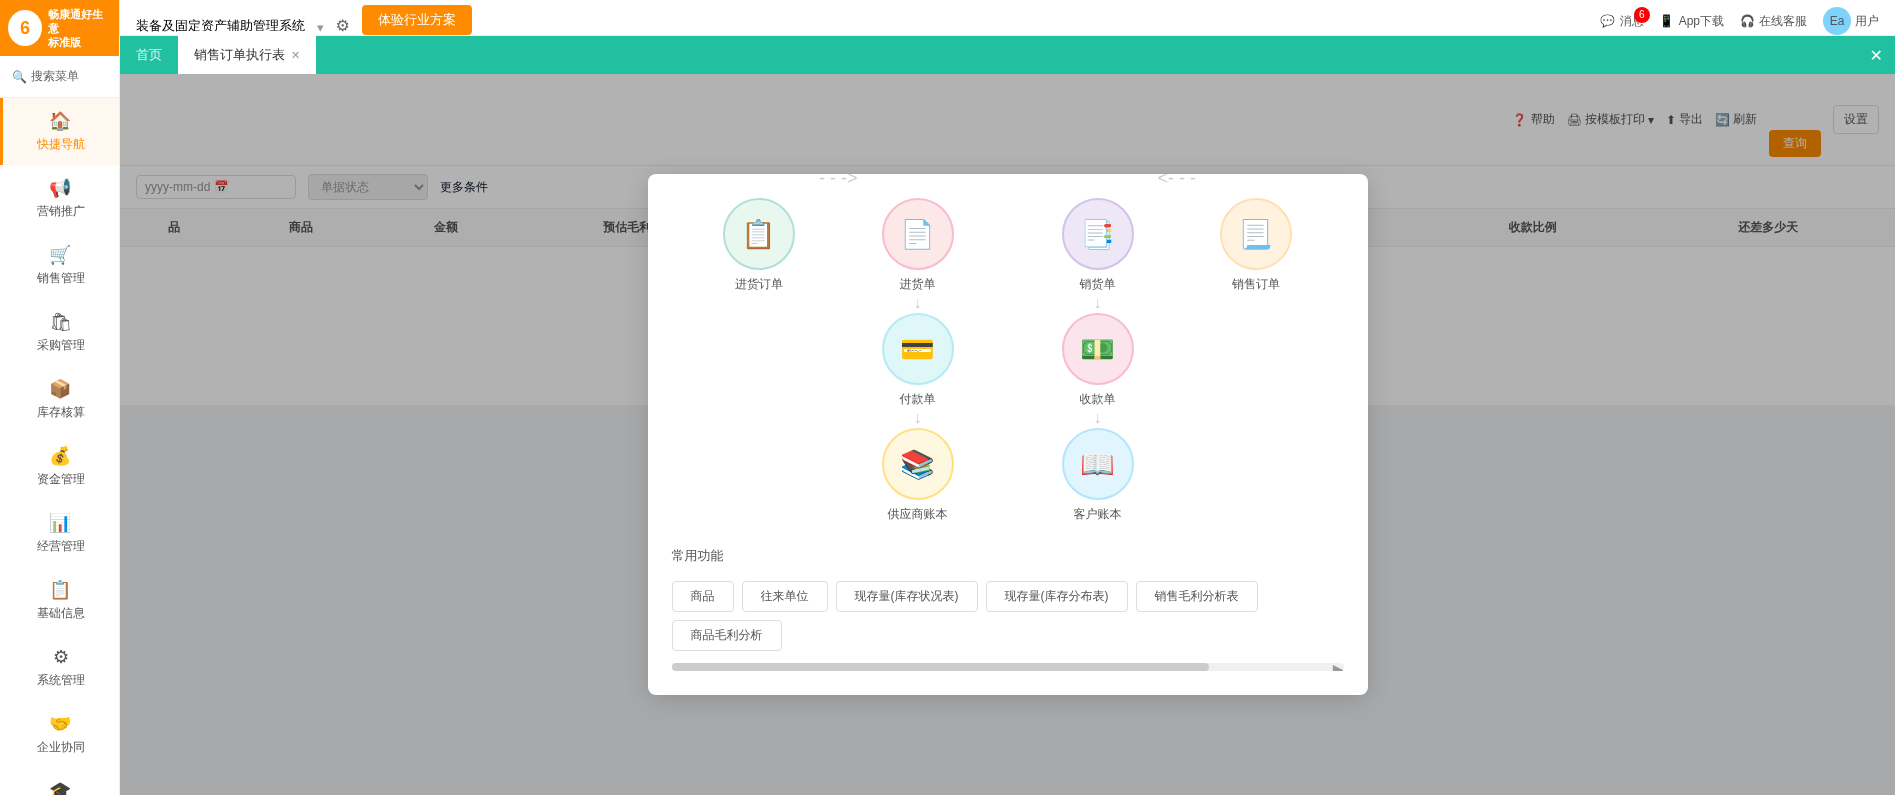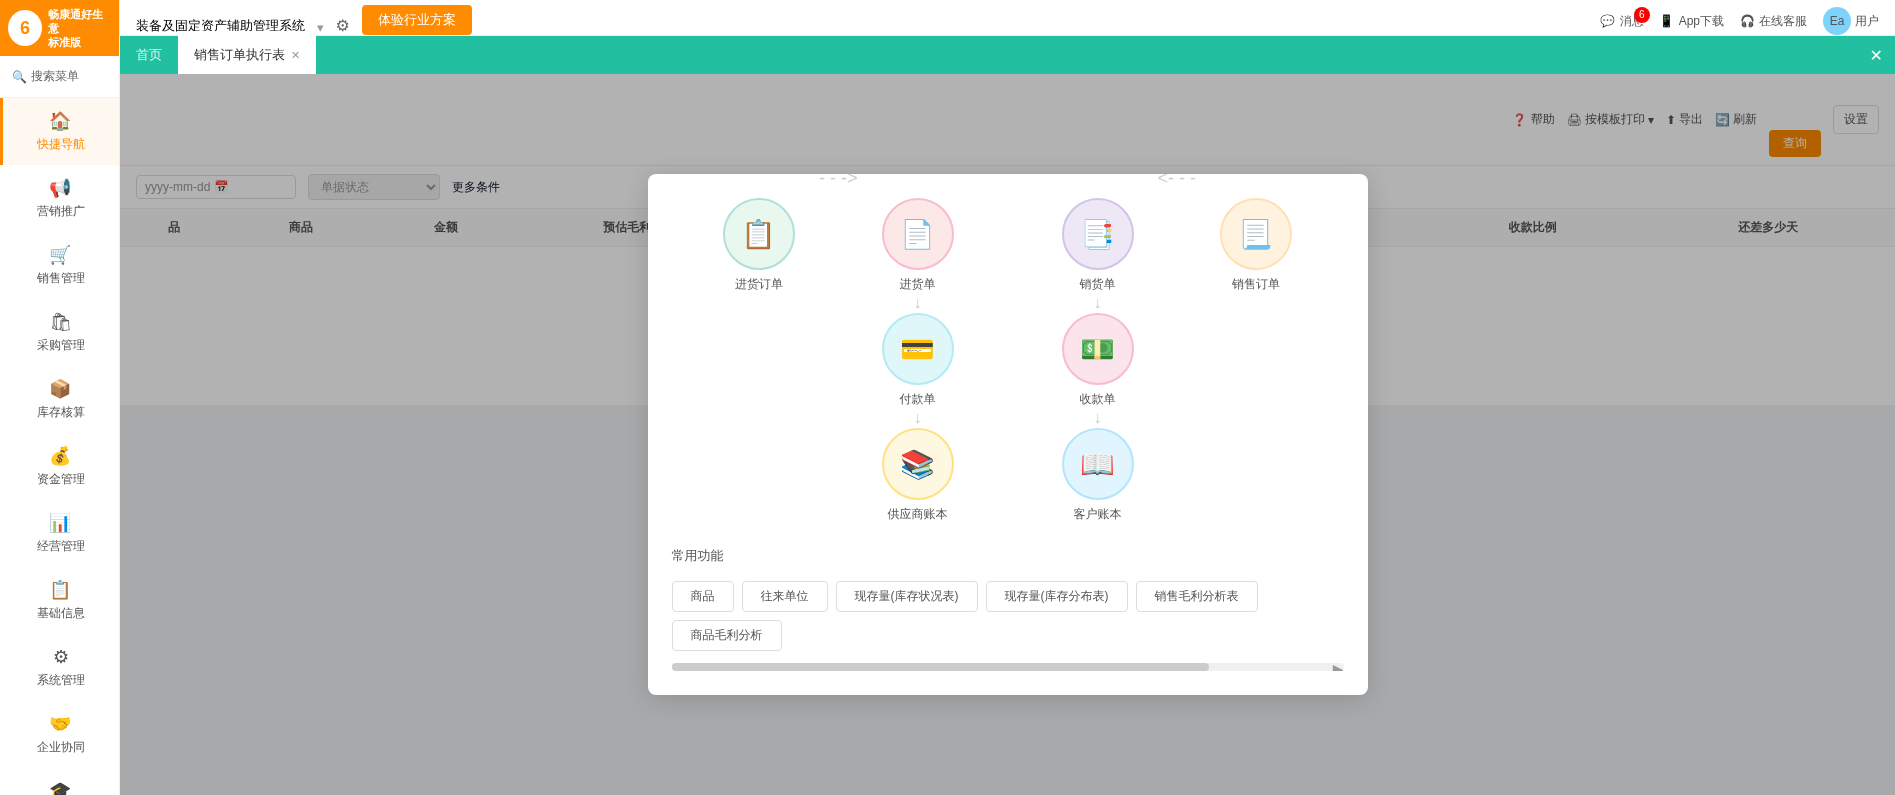--- a/index.html
+++ b/index.html
@@ -50,21 +50,21 @@
     
     .page-toolbar { background: #fff; padding: 8px 16px; display: flex; align-items: center; gap: 12px; border-bottom: 1px solid #eee; }
     .toolbar-right { margin-left: auto; display: flex; gap: 12px; align-items: center; }
     .toolbar-btn { background: none; border: none; color: #555; font-size: 12px; cursor: pointer; display: flex; align-items: center; gap: 3px; }
     .toolbar-btn.query-btn { background: #ff8c00; color: #fff; border-radius: 4px; padding: 5px 14px; margin-top: 48px; }
     .toolbar-btn.set-btn { background: #fff; border: 1px solid #ddd; color: #555; border-radius: 4px; padding: 5px 10px; }
 
     
     .filter-row { background: #fff; padding: 8px 16px; display: flex; align-items: center; gap: 12px; border-bottom: 1px solid #eee; }
     .filter-date { border: 1px solid #ddd; border-radius: 4px; padding: 4px 8px; font-size: 12px; width: 160px; color: #999; display: flex; align-items: center; gap: 4px; }
-    .filter-select { border: 1px solid #ddd; border-radius: 4px; padding: 4px 8px; font-size: 12px; width: 132px; color: #999; }
+    .filter-select { border: 1px solid #ddd; border-radius: 4px; padding: 4px 8px; font-size: 12px; width: 120px; color: #999; }
     .more-conditions { color: #0f172a; font-size: 12px; cursor: pointer; }
 
     
     .data-table { width: 100%; border-collapse: collapse; background: #fff; }
     .data-table th { background: #f9f9f9; padding: 10px 12px; text-align: center; font-size: 12px; color: #555; border-bottom: 1px solid #eee; white-space: nowrap; }
     .data-table td { padding: 10px 12px; text-align: center; font-size: 12px; border-bottom: 1px solid #f5f5f5; }
     .empty-data { text-align: center; padding: 60px; color: #999; font-size: 13px; }
 
     
     .overlay { position: absolute; top: 0; left: 0; right: 0; bottom: 0; background: rgba(0,0,0,0.3); z-index: 100; display: flex; align-items: center; justify-content: center; }

